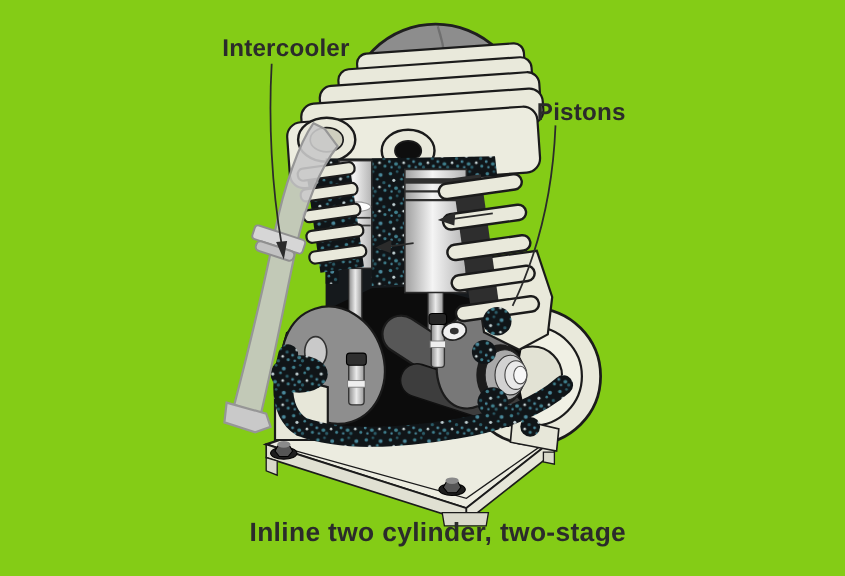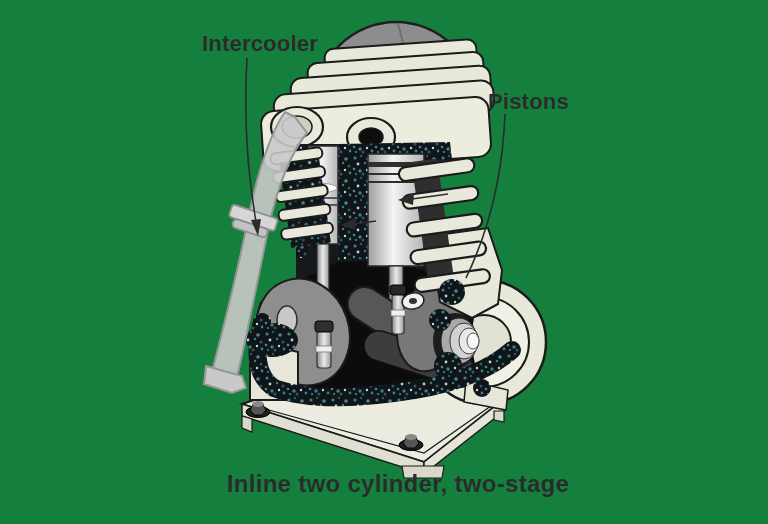--- a/index.html
+++ b/index.html
@@ -1,16 +1,16 @@
 <!DOCTYPE html>
 <html><head>
 <meta charset="utf-8">
 <style>
   html,body{margin:0;padding:0;background:#ffffff;}
-  .page{width:768px;height:524px;background:#15803d;position:relative;overflow:hidden;
+  .page{width:768px;height:524px;background:#84cc16;position:relative;overflow:hidden;
         font-family:"Liberation Sans",sans-serif;}
   svg{display:block;}
   text{font-family:"Liberation Sans",sans-serif;fill:#2b2b2b;}
   .lbl{font-size:22px;font-weight:600;letter-spacing:0.2px;}
   .cap{font-size:24px;font-weight:600;letter-spacing:0.3px;}
 </style>
 </head>
 <body>
 
 <div class="page">

